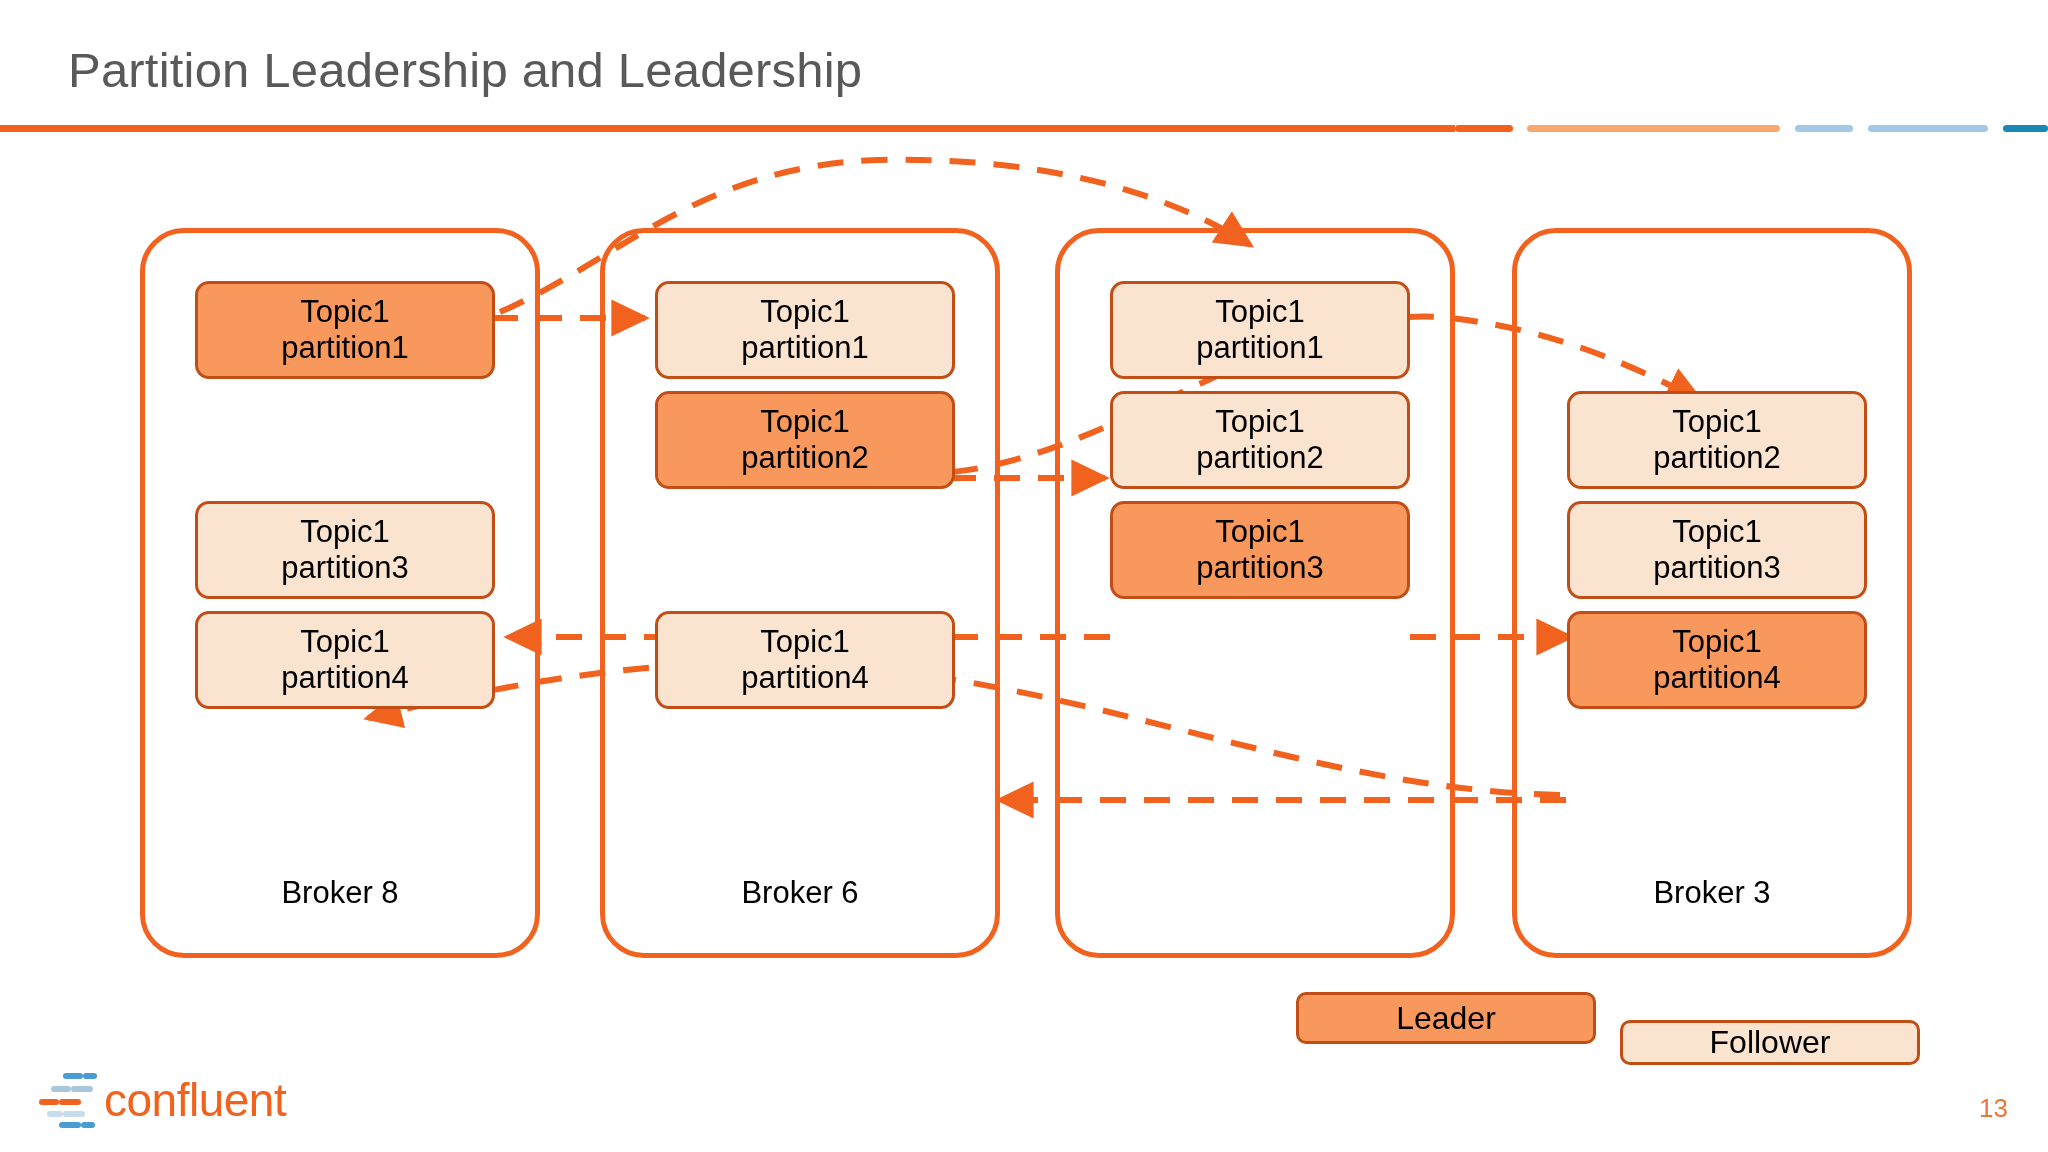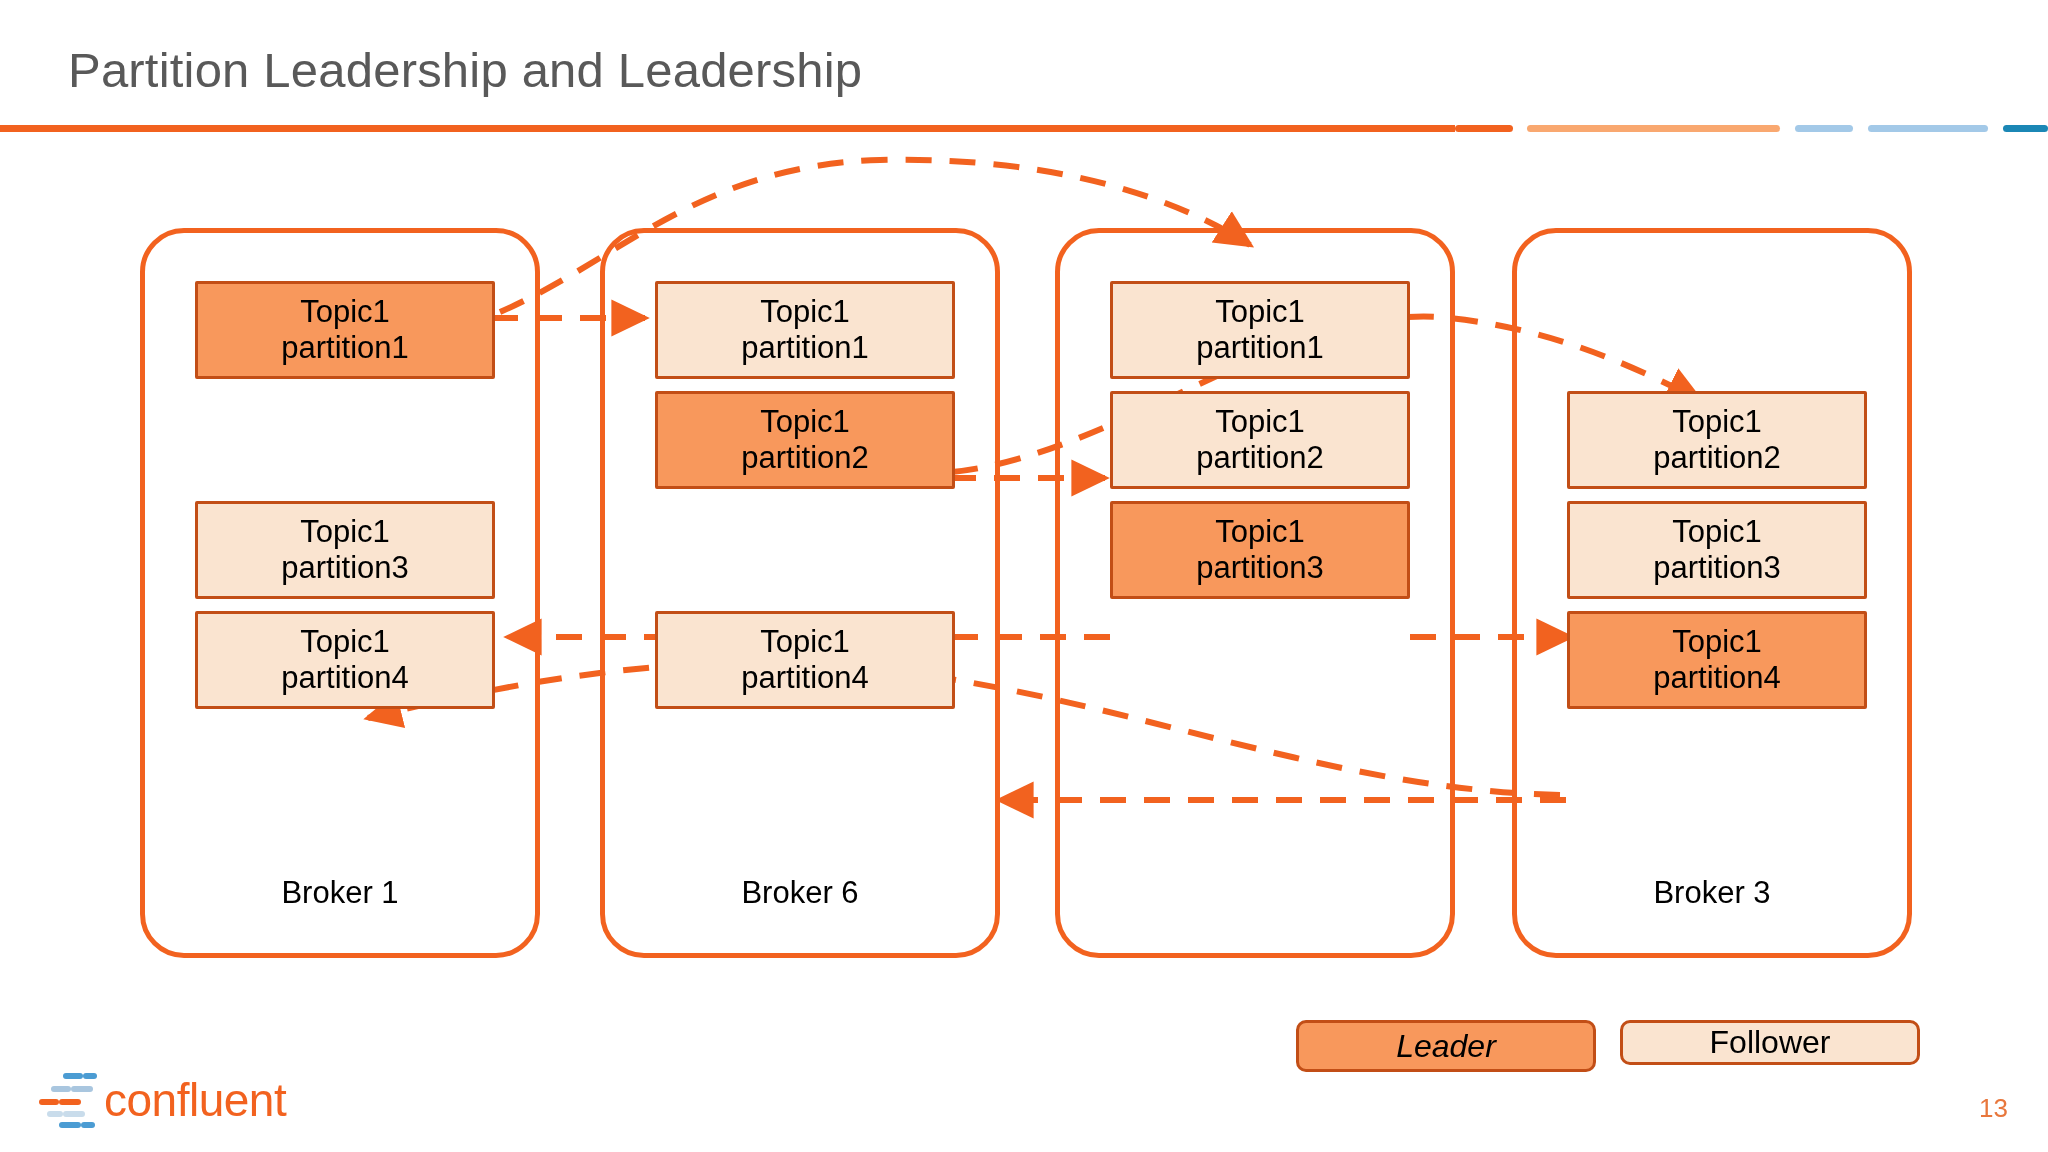--- a/index.html
+++ b/index.html
@@ -74,21 +74,21 @@
     text-align: center;
     font-size: 31px;
     color: #000000;
     font-family: "Liberation Sans", sans-serif;
   }
 
   
   .partition {
     position: absolute;
     box-sizing: border-box;
-    border-radius: 2px;
+    border-radius: 14px;
     border: 3px solid #C24E16;
     display: flex;
     flex-direction: column;
     align-items: center;
     justify-content: center;
     line-height: 1.16;
     font-size: 31px;
     color: #000000;
     font-family: "Liberation Sans", sans-serif;
   }
@@ -176,21 +176,21 @@
           <span class="ln">partition1</span>
         </div>
         <div class="partition follower" style="left: 50px; top: 268px; width: 300px; height: 98px;">
           <span class="ln">Topic1</span>
           <span class="ln">partition3</span>
         </div>
         <div class="partition follower" style="left: 50px; top: 378px; width: 300px; height: 98px;">
           <span class="ln">Topic1</span>
           <span class="ln">partition4</span>
         </div>
-        <div class="broker-label">Broker 1</div>
+        <div class="broker-label">Broker 8</div>
       </div>
       <div class="broker" style="left: 600px; top: 228px; width: 400px; height: 730px;">
         <div class="partition follower" style="left: 50px; top: 48px; width: 300px; height: 98px;">
           <span class="ln">Topic1</span>
           <span class="ln">partition1</span>
         </div>
         <div class="partition leader" style="left: 50px; top: 158px; width: 300px; height: 98px;">
           <span class="ln">Topic1</span>
           <span class="ln">partition2</span>
         </div>
@@ -225,21 +225,21 @@
         </div>
         <div class="partition leader" style="left: 50px; top: 378px; width: 300px; height: 98px;">
           <span class="ln">Topic1</span>
           <span class="ln">partition4</span>
         </div>
         <div class="broker-label">Broker 3</div>
       </div>
     </div>
 </div>
 
-<div class="legend-chip leader" style="left:1296px; top:1020px; width:300px; height:52px;font-style:italic;">
+<div class="legend-chip leader" style="left:1296px; top:992px; width:300px; height:52px;">
   <span>Leader</span>
 </div>
 <div class="legend-chip follower" style="left:1620px; top:1020px; width:300px; height:45px;">
   <span>Follower</span>
 </div>
 
 <svg id="logo" viewBox="0 0 280 62" xmlns="http://www.w3.org/2000/svg">
 
   <g stroke-linecap="round">
     <line x1="38" y1="8" x2="52" y2="8" stroke="#4B9CD3" stroke-width="6"></line>

